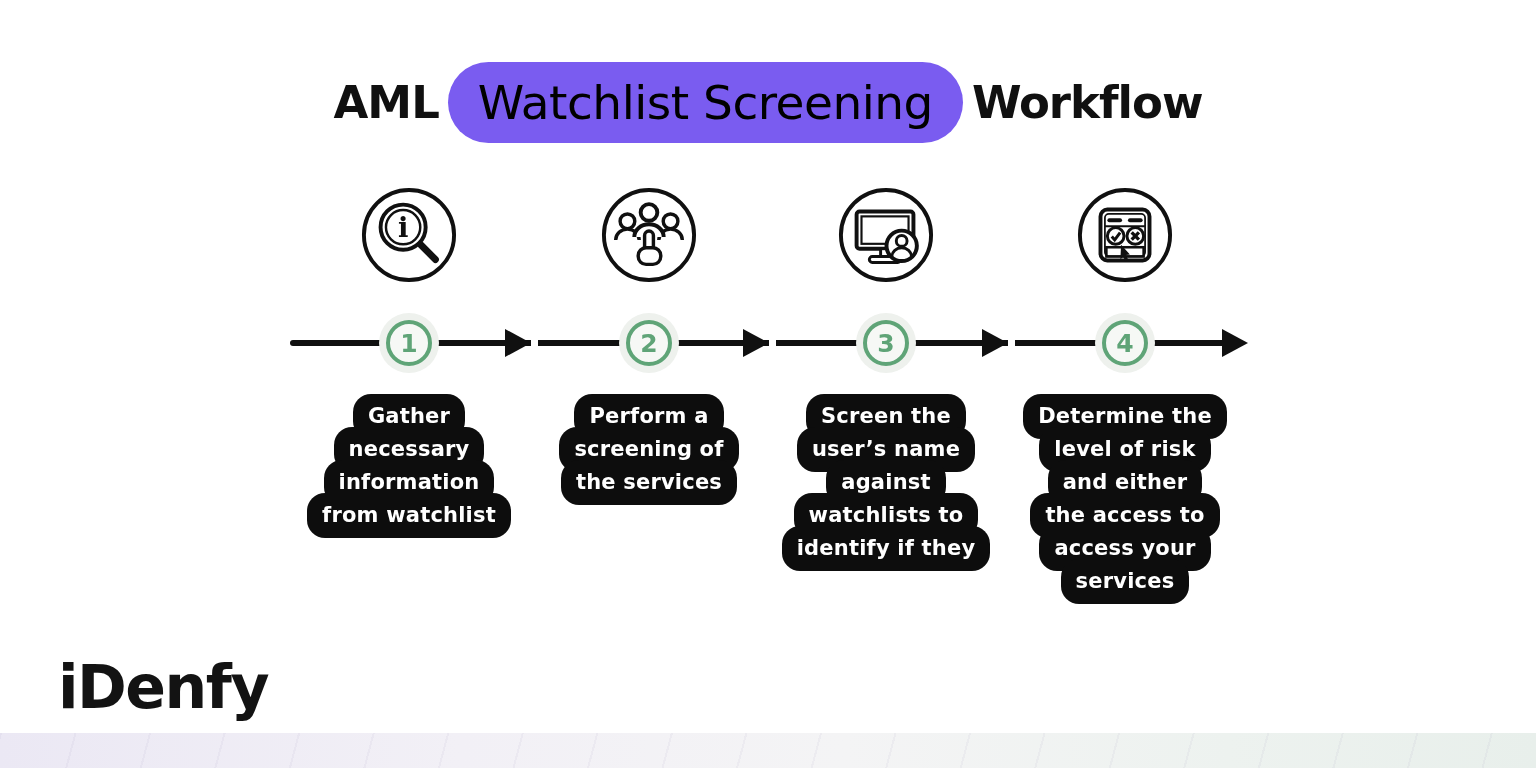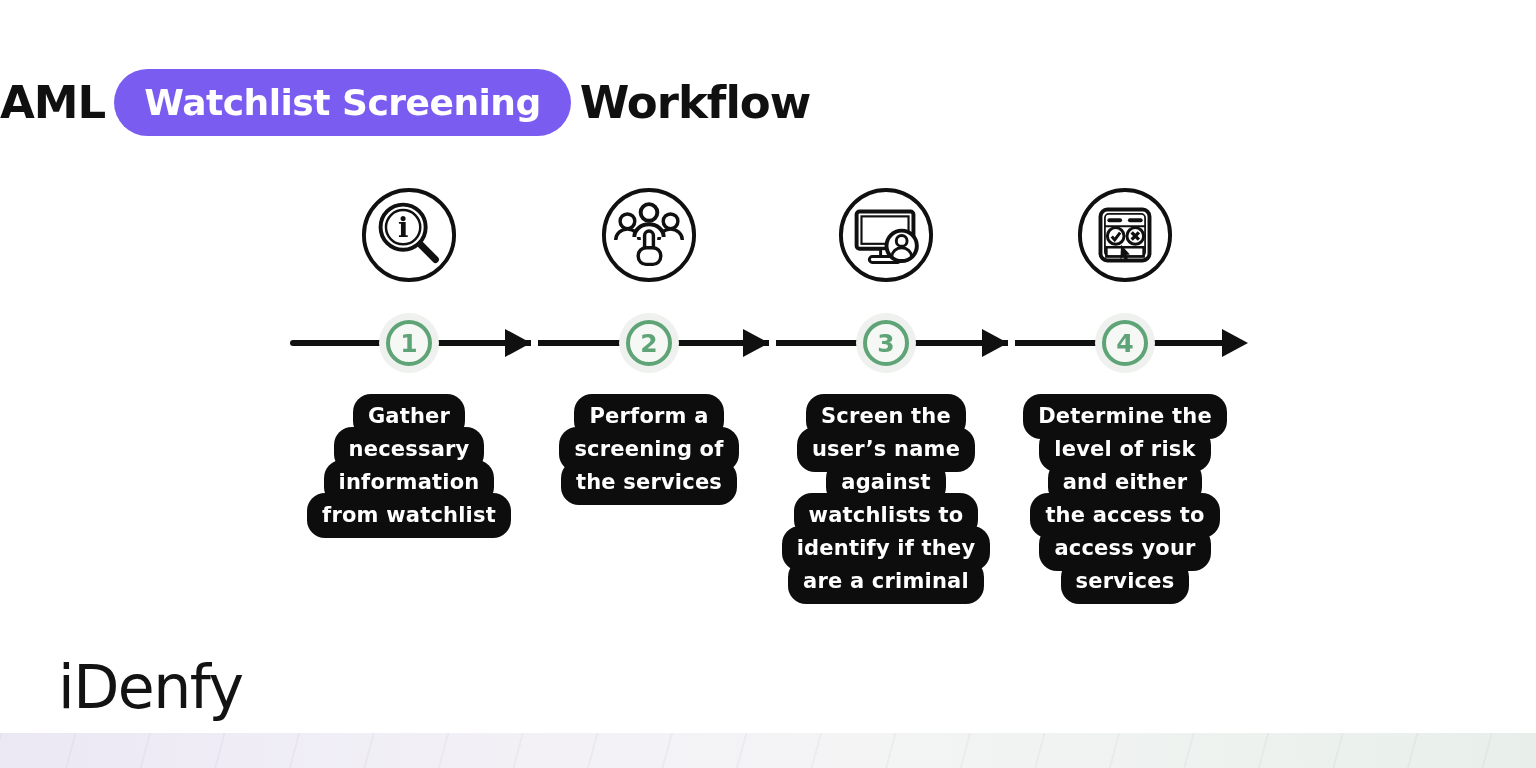--- a/index.html
+++ b/index.html
@@ -4,26 +4,26 @@
 <style>
   html,body{margin:0;padding:0;background:#ffffff;}
   .canvas{
     position:relative;width:1536px;height:768px;background:#ffffff;
     font-family:"DejaVu Sans","Liberation Sans",sans-serif;overflow:hidden;
   }
 
   
   .title-row{
     position:absolute;top:60px;left:0;width:100%;height:84px;
-    display:flex;justify-content:flex-start;align-items:center;gap:9px;
+    display:flex;justify-content:center;align-items:center;gap:9px;
   }
   .title-text{font-size:45px;font-weight:800;color:var(--ink,#101010);letter-spacing:-1px;white-space:nowrap;}
   .title-pill{
-    background:var(--accent-purple,#7A5CF0);color:#ffffff;border-radius:44px;
-    padding:13px 30px;font-size:36px;font-weight:700;letter-spacing:-0.5px;white-space:nowrap;
+    background:var(--accent-purple,#7A5CF0);color:#000000;border-radius:44px;
+    padding:13px 30px;font-size:47px;font-weight:400;letter-spacing:-0.5px;white-space:nowrap;
   }
 
   
   .icon-badge{position:absolute;top:186px;width:98px;height:98px;}
   .icon-badge svg{width:100%;height:100%;display:block;}
   .ib1{left:360px}.ib2{left:600px}.ib3{left:837px}.ib4{left:1076px}
 
   
   .tl-line{position:absolute;left:290px;top:340px;width:936px;height:6px;background:var(--ink,#101010);border-radius:3px;}
   .tl-gap{position:absolute;top:336px;width:7px;height:14px;background:#ffffff;}
@@ -54,21 +54,21 @@
     background:var(--bubble-bg,#0D0D0D);color:var(--bubble-text,#ffffff);
     font-size:21px;font-weight:700;letter-spacing:0.2px;
     height:45px;line-height:45px;padding:0 15px;border-radius:18px;
     white-space:nowrap;margin-top:-12px;text-align:center;
   }
   .bubble-line:first-child{margin-top:0;}
 
   
   .logo{
     position:absolute;left:58px;top:652px;
-    font-size:60px;font-weight:400;color:#131313;letter-spacing:-1.5px;
+    font-size:60px;font-weight:700;color:#131313;letter-spacing:-1.5px;
   }
 
   
   .footer-band{
     position:absolute;left:0;bottom:0;width:100%;height:35px;
     background-image:
       repeating-linear-gradient(105deg, rgba(150,140,180,0.08) 0px, rgba(150,140,180,0.08) 2px, rgba(0,0,0,0) 2px, rgba(0,0,0,0) 72px),
       linear-gradient(90deg, var(--band-left,#EBE8F4) 0%, #F2F0F6 30%, #F4F4F5 55%, #EDF2EF 80%, var(--band-right,#E8EFEB) 100%);
   }
 
@@ -175,21 +175,20 @@
     <div class="bubble-line">screening of</div>
     <div class="bubble-line">the services</div>
   </div>
 
   <div class="bubble b3">
     <div class="bubble-line">Screen the</div>
     <div class="bubble-line">user’s name</div>
     <div class="bubble-line">against</div>
     <div class="bubble-line">watchlists to</div>
     <div class="bubble-line">identify if they</div>
-    <div class="bubble-line">are a criminal</div>
   </div>
 
   <div class="bubble b4">
     <div class="bubble-line">Determine the</div>
     <div class="bubble-line">level of risk</div>
     <div class="bubble-line">and either</div>
     <div class="bubble-line">the access to</div>
     <div class="bubble-line">access your</div>
     <div class="bubble-line">services</div>
   </div>

